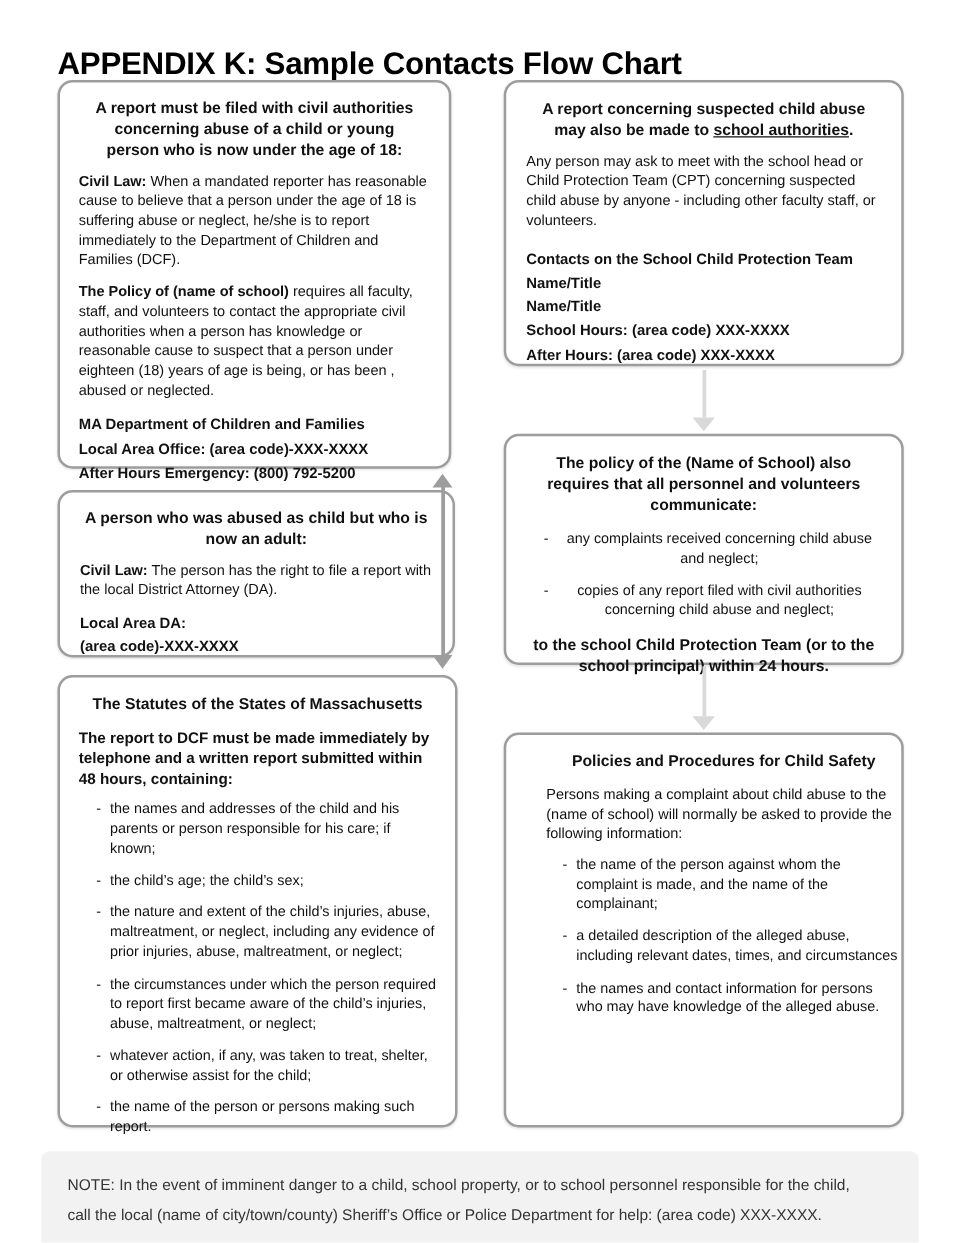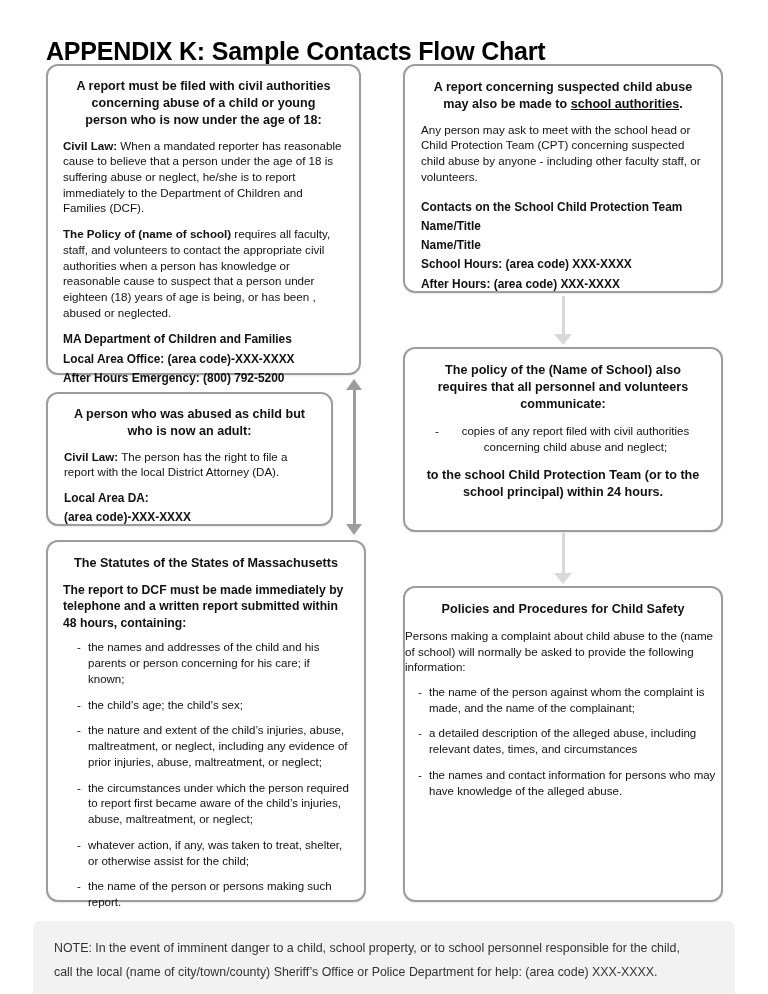--- a/index.html
+++ b/index.html
@@ -176,37 +176,37 @@
       <p class="body"><b>Civil Law:</b><span> When a mandated reporter has reasonable cause to believe that a person under the age of 18 is suffering abuse or neglect, he/she is to report immediately to the Department of Children and Families (DCF).</span></p>
       <p class="body"><b>The Policy of (name of school)</b><span> requires all faculty, staff, and volunteers to contact the appropriate civil authorities when a person has knowledge or reasonable cause to suspect that a person under eighteen (18) years of age is being, or has been , abused or neglected.</span></p>
       <div class="centered-bold">
         <div>MA Department of Children and Families</div>
         <div>Local Area Office: (area code)-XXX-XXXX</div>
         <div>After Hours Emergency: (800) 792-5200</div>
       </div>
     </div>
   </div>
 
-  <div class="box" style="left:46px; top:392px; width:287px; height:134px;">
+  <div class="box" style="left:46px; top:392px; width:318px; height:134px;">
     <div class="box-inner" style="padding:12px 16px;">
       <div class="bx-title">A person who was abused as child but who is now an adult:</div>
       <p class="body" style="margin-bottom:9px;"><b>Civil Law:</b><span> The person has the right to file a report with the local District Attorney (DA).</span></p>
       <div class="centered-bold">
         <div>Local Area DA:</div>
         <div>(area code)-XXX-XXXX</div>
       </div>
     </div>
   </div>
 
   <div class="box" style="left:46px; top:540px; width:320px; height:362px;">
     <div class="box-inner" style="padding:13px 15px;">
       <div class="bx-title" style="margin-bottom:10px;">The Statutes of the States of Massachusetts</div>
       <p class="bold-body">The report to DCF must be made immediately by telephone and a written report submitted within 48 hours, containing:</p>
       <ul class="dashlist">
-        <li>the names and addresses of the child and his parents or person concerning for his care; if known;</li>
+        <li>the names and addresses of the child and his parents or person responsible for his care; if known;</li>
         <li>the child’s age; the child’s sex;</li>
         <li>the nature and extent of the child’s injuries, abuse, maltreatment, or neglect, including any evidence of prior injuries, abuse, maltreatment, or neglect;</li>
         <li>the circumstances under which the person required to report first became aware of the child’s injuries, abuse, maltreatment, or neglect;</li>
         <li>whatever action, if any, was taken to treat, shelter, or otherwise assist for the child;</li>
         <li>the name of the person or persons making such report.</li>
       </ul>
     </div>
   </div>
 
   <div class="arrow-dbl" style="left:336px; top:379px; width:36px; height:156px;">
@@ -231,33 +231,34 @@
 
   <div class="arrow-down" style="left:545px; top:296px; width:36px; height:49px;">
     <div class="shaft" style="height:38px;"></div>
     <div class="head"></div>
   </div>
 
   <div class="box" style="left:403px; top:347px; width:320px; height:185px;text-align:center;">
     <div class="box-inner" style="padding:13px 16px;">
       <p class="bold-body" style="font-size:12.6px; margin-bottom:11px;">The policy of the (Name of School) also requires that all personnel and volunteers communicate:</p>
       <ul class="dashlist" style="margin-bottom:11px;">
+        <li>any complaints received concerning child abuse and neglect;</li>
         <li>copies of any report filed with civil authorities concerning child abuse and neglect;</li>
       </ul>
       <p class="bold-body" style="font-size:12.6px; margin-bottom:0;">to the school Child Protection Team (or to the school principal) within 24 hours.</p>
     </div>
   </div>
 
   <div class="arrow-down" style="left:545px; top:533px; width:36px; height:51px;">
     <div class="shaft" style="height:40px;"></div>
     <div class="head"></div>
   </div>
 
   <div class="box" style="left:403px; top:586px; width:320px; height:316px;">
-    <div class="box-inner" style="padding:13px 0;">
+    <div class="box-inner" style="padding:13px 0;margin-left:32px;">
       <div class="bx-title" style="margin-bottom:10px;">Policies and Procedures for Child Safety</div>
       <p class="body">Persons making a complaint about child abuse to the (name of school) will normally be asked to provide the following information:</p>
       <ul class="dashlist" style="margin-bottom:11px; padding-left:13px;">
         <li>the name of the person against whom the complaint is made, and the name of the complainant;</li>
         <li>a detailed description of the alleged abuse, including relevant dates, times, and circumstances</li>
         <li>the names and contact information for persons who may have knowledge of the alleged abuse.</li>
       </ul>
     </div>
   </div>
 

